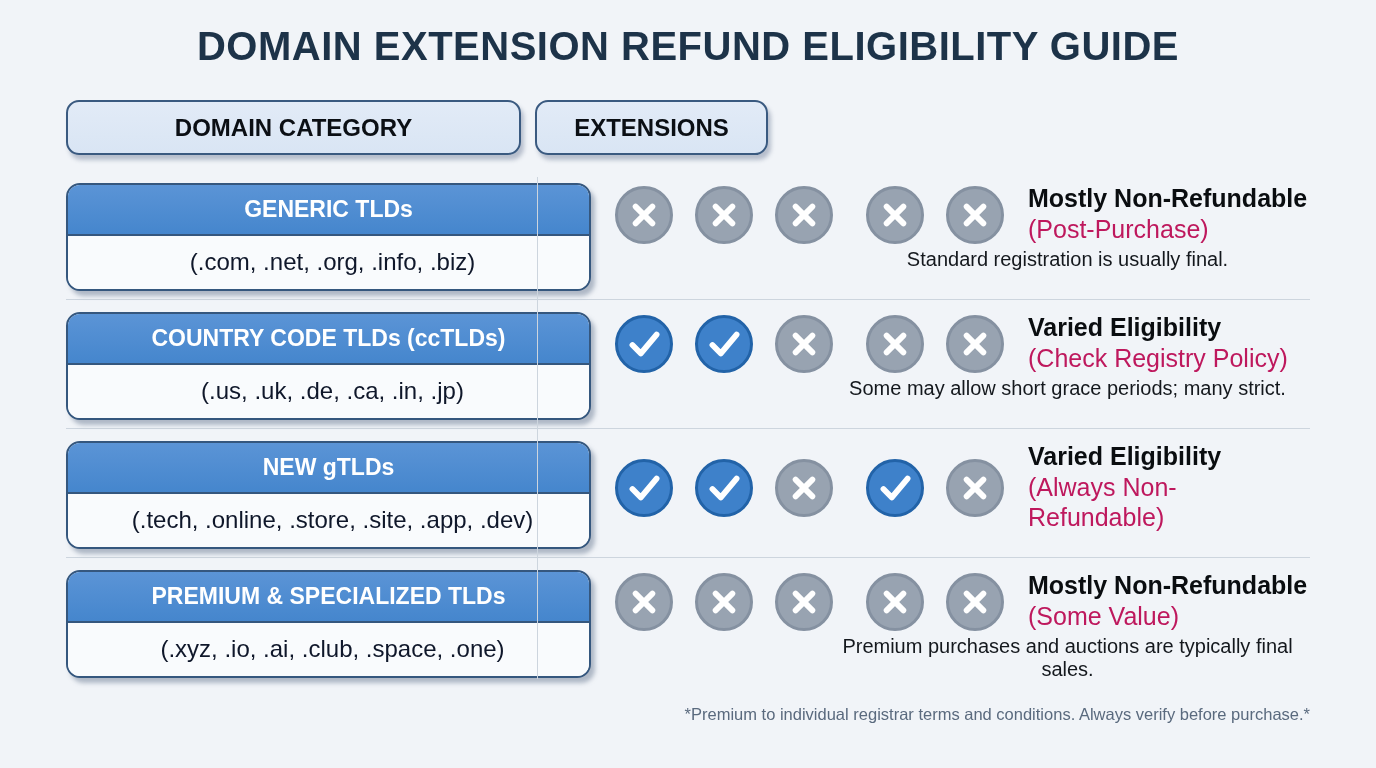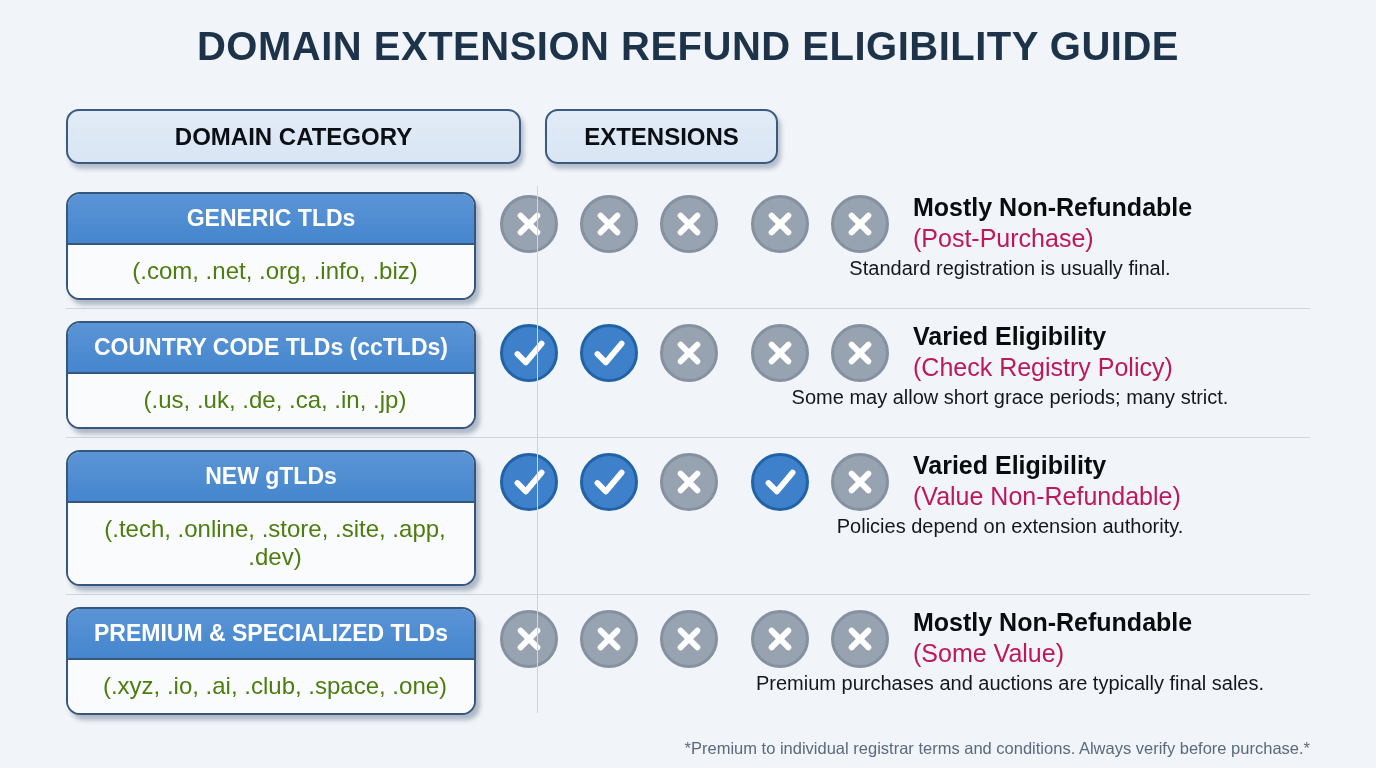--- a/index.html
+++ b/index.html
@@ -10,22 +10,22 @@
     color:#111;
   }
   .page{padding:0 66px;box-sizing:border-box;width:1376px;}
   .title{
     margin-top:24px;text-align:center;
     font-size:40px;font-weight:700;letter-spacing:.5px;
     color:var(--title,#1d3349);
   }
   
   .head-row{
-    display:grid;grid-template-columns:455px 233px 508px;column-gap:24px;
-    margin-top:40px;
+    display:grid;grid-template-columns:455px 233px 508px;column-gap:14px;
+    margin-top:31px;
   }
   .pill{
     height:55px;box-sizing:border-box;
     background:linear-gradient(180deg,#e2ebf7,var(--header-pill-bg,#d9e5f4));
     border:2px solid var(--header-pill-border,#3a5a80);
     border-radius:13px;
     display:flex;align-items:center;justify-content:center;
     font-size:24px;font-weight:700;color:#0b0f14;
     box-shadow:3px 5px 4px rgba(110,125,150,.45);
   }
@@ -35,35 +35,35 @@
     position:absolute;left:471px;top:6px;bottom:10px;width:1px;
     background:var(--divider,#cdd5de);
   }
   .row{
     display:flex;align-items:flex-start;
     min-height:127px;box-sizing:border-box;
     padding:12px 0 8px 0;
   }
   .row + .row{border-top:1px solid var(--divider,#cdd5de);}
   .card{
-    width:410px;flex:none;box-sizing:border-box;
+    width:525px;flex:none;box-sizing:border-box;
     border:2px solid var(--card-border,#35577e);
     border-radius:14px;overflow:hidden;
     background:var(--card-body-bg,#f9fbfd);
     box-shadow:4px 5px 4px rgba(110,125,150,.5);
   }
   .card-header{
     background:linear-gradient(180deg,#5b94d6,var(--card-header-bg,#4586cd));
     border-bottom:2px solid var(--card-border,#35577e);
     color:var(--card-header-text,#ffffff);
     font-size:23px;font-weight:700;text-align:center;
     padding:11px 4px;
   }
   .card-body{
-    font-size:24px;color:#4d7c0f;text-align:center;
+    font-size:24px;color:#0f172a;text-align:center;
     padding:12px 2px 13px 10px;background:var(--card-body-bg,#f9fbfd);
   }
   .row-right{flex:1;margin-left:24px;display:flex;flex-direction:column;}
   .row-top{display:flex;align-items:center;}
   .marks{display:flex;gap:22px;flex:none;margin-top:2px;}
   .mark{
     width:58px;height:58px;border-radius:50%;box-sizing:border-box;
     display:flex;align-items:center;justify-content:center;flex:none;
   }
   .mark:nth-child(4){margin-left:11px;}
@@ -212,24 +212,23 @@
                 </svg>
               </span>
               <span class="mark cross">
                 <svg viewBox="0 0 40 40">
                   <path d="M12 12 L28 28 M28 12 L12 28" fill="none" stroke="#fff" stroke-width="5.5" stroke-linecap="round"></path>
                 </svg>
               </span>
             </div>
         <div class="elig">
           <div class="elig-title">Varied Eligibility</div>
-          <div class="elig-sub">(Value Non-Refundable)</div>
-        </div>
-      </div>
-      <div class="note">Policies depend on extension authority.</div>
+          <div class="elig-sub">(Always Non-Refundable)</div>
+        </div>
+      </div>
     </div>
   </div>
 
   <div class="row">
     <div class="card">
       <div class="card-header">PREMIUM &amp; SPECIALIZED TLDs</div>
       <div class="card-body">(.xyz, .io, .ai, .club, .space, .one)</div>
     </div>
     <div class="row-right">
       <div class="row-top">

